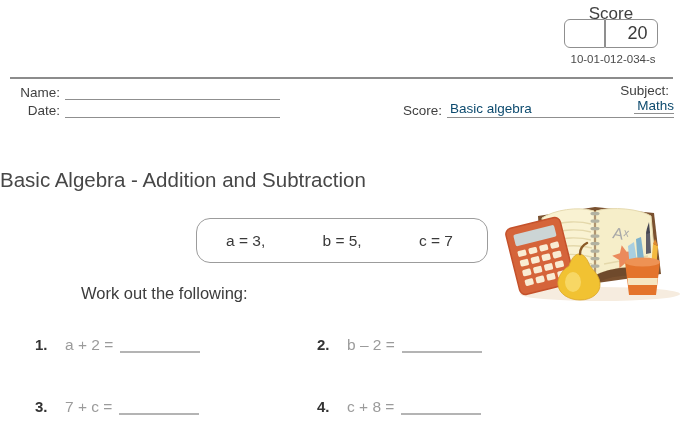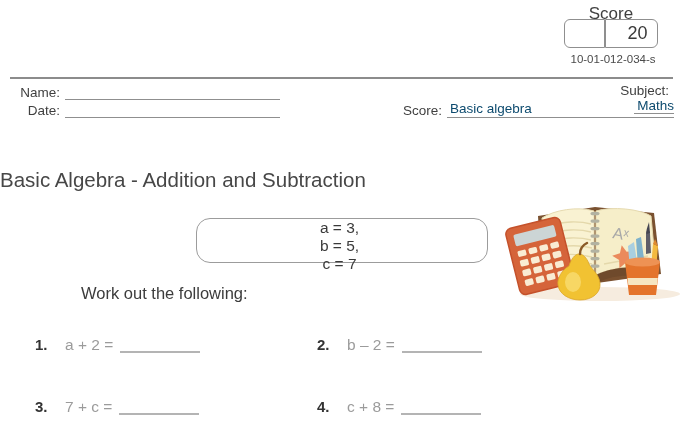--- a/index.html
+++ b/index.html
@@ -33,21 +33,21 @@
   #sheet-row   { left:378px; top:101px; width:296px; }
   #name-row .f-label, #date-row .f-label { width:48px; }
   #subject-row .f-label, #sheet-row .f-label { width:64px; }
 
   
   .ws-title { position:absolute; top:168px; left:0; width:683px; text-align:left;
               font-size:20.5px; color:#474747; }
   .param-box { position:absolute; left:196px; top:218px; width:292px; height:45px;
                box-sizing:border-box; border:1.6px solid #9c9c9c; border-radius:14px;
                display:flex; align-items:center; justify-content:space-between;
-               padding:0 34px 0 29px; font-size:15.5px; color:#3a3a3a;flex-direction:column; }
+               padding:0 34px 0 29px; font-size:15.5px; color:#3a3a3a; }
 
   
   .illustration { position:absolute; left:500px; top:194px; width:182px; height:110px; }
 
   
   .instruction { position:absolute; left:33px; top:284px; font-size:16.5px; color:#3c3c3c;margin-left:48px; }
   .problem { position:absolute; display:flex; align-items:baseline; }
   .p-num  { font-size:15px; font-weight:bold; color:#333333; width:20px; }
   .p-expr { font-size:15.5px; color:#9b9b9b; margin-left:10px; white-space:nowrap; }
   .p-blank { width:80px; border-bottom:2px solid #b4b4b4; height:2px; margin-left:7px;

